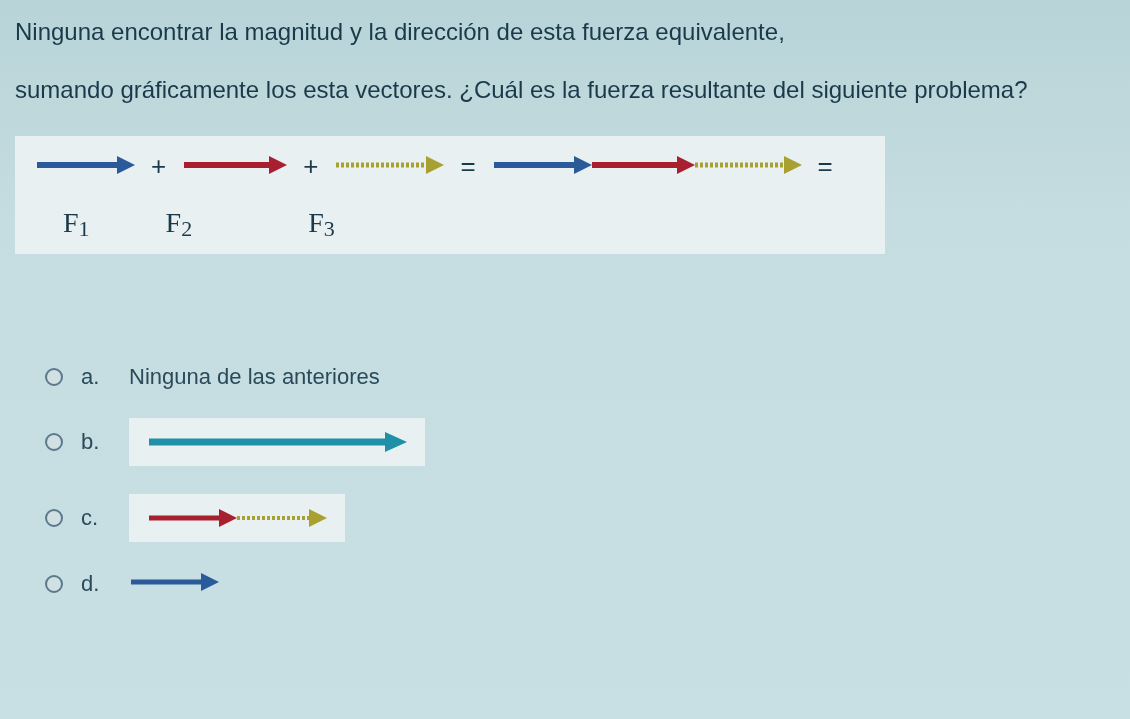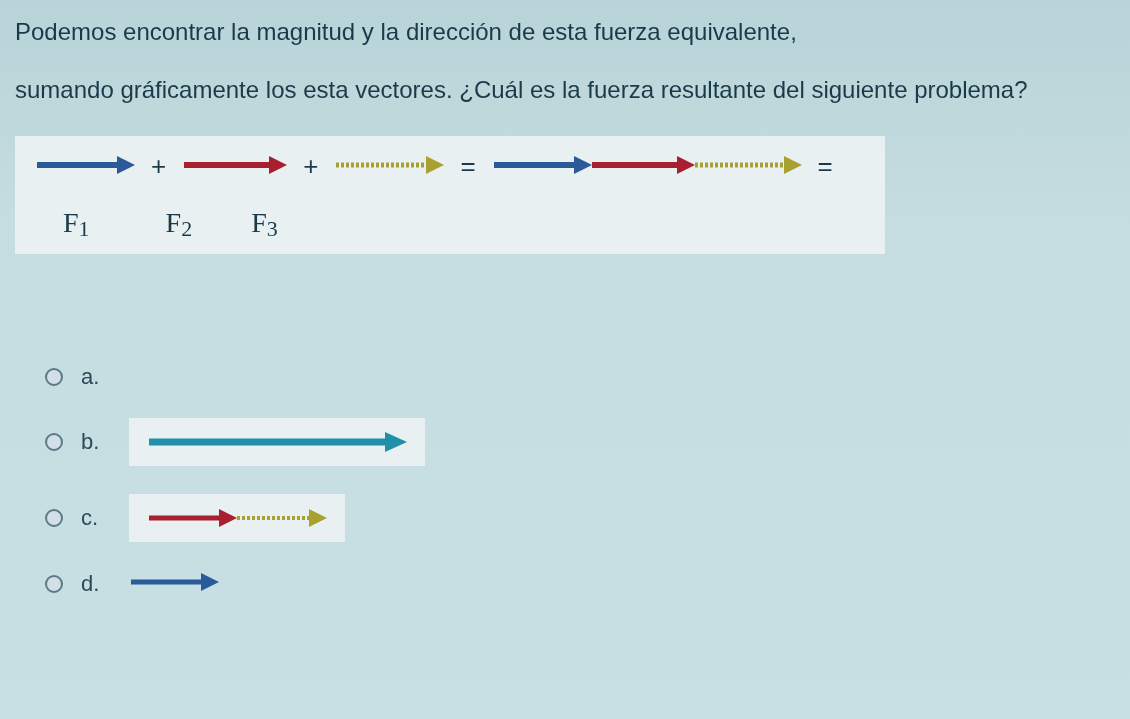--- a/index.html
+++ b/index.html
@@ -92,21 +92,21 @@
       padding: 12px 18px;
       display: inline-flex;
       align-items: center;
     }
   </style>
 </head>
 <body>
 
 
 
-<div class="question-text">Podemos encontrar la magnitud y la dirección de esta fuerza equivalente,</div>
+<div class="question-text">Ninguna encontrar la magnitud y la dirección de esta fuerza equivalente,</div>
 <div class="question-text">sumando gráficamente los esta vectores. ¿Cuál es la fuerza resultante del siguiente problema?</div>
 
 <div class="equation-area">
   <div class="equation-row">
     <span class="arrow">
       <svg width="100" height="24">
           <line x1="2" y1="12" x2="86" y2="12" stroke="#2a5a9a" stroke-width="6"></line>
           <polygon points="82,3 100,12 82,21" fill="#2a5a9a"></polygon>
         </svg>
     </span>
@@ -133,29 +133,30 @@
           <polygon points="185,3 203,12 185,21" fill="#a82030"></polygon>
         <line x1="203" y1="12" x2="296" y2="12" stroke="#a8a030" stroke-width="5" stroke-dasharray="3,2"></line>
           <polygon points="292,3 310,12 292,21" fill="#a8a030"></polygon>
       </svg>
     </span>
     <span class="operator">=</span>
   </div>
   <div class="labels-row">
     <span style="margin-left:28px"><span>F</span><span class="sub">1</span></span>
     <span style="margin-left:76px"><span>F</span><span class="sub">2</span></span>
-    <span style="margin-left:59px"><span>F</span><span class="sub">3</span></span>
+    <span style="margin-left:116px"><span>F</span><span class="sub">3</span></span>
   </div>
 </div>
 
 <div class="options-area">
 
   <div class="option-row">
     <div class="radio"></div>
     <div class="option-label">a.</div>
+    <div class="option-text">Ninguna de las anteriores</div>
   </div>
 
   <div class="option-row">
     <div class="radio"></div>
     <div class="option-label">b.</div>
     <div class="img-box">
       <svg width="260" height="24">
         <line x1="2" y1="12" x2="244" y2="12" stroke="#2090a8" stroke-width="7"></line>
         <polygon points="238,2 260,12 238,22" fill="#2090a8"></polygon>
       </svg>

